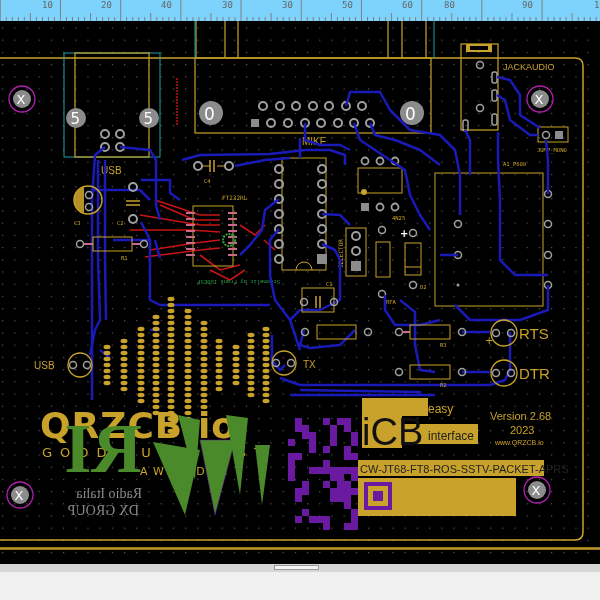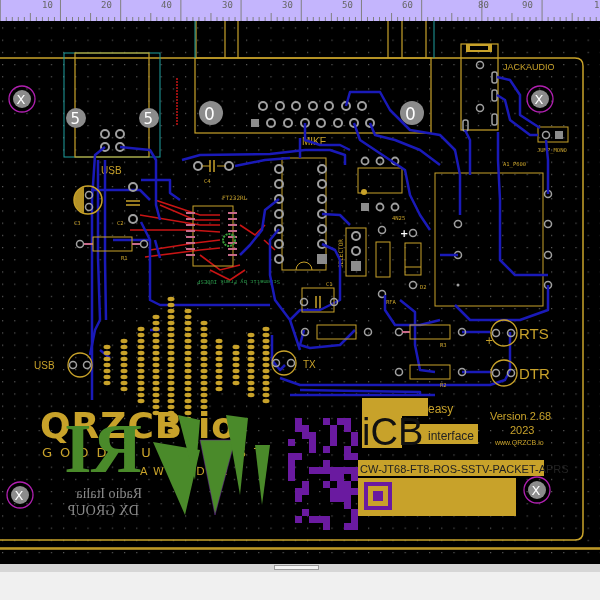--- a/index.html
+++ b/index.html
@@ -1,16 +1,16 @@
 <!DOCTYPE html>
 <html><head>
 <meta charset="utf-8">
 <style>
   html, body { margin:0; padding:0; width:600px; height:600px; overflow:hidden; background:#f0f0f0; font-family:"DejaVu Sans", sans-serif; }
-  #ruler { position:absolute; left:0; top:0; width:600px; height:21px; background:#c4b5fd; border-bottom:1px solid #c8c8c8; }
+  #ruler { position:absolute; left:0; top:0; width:600px; height:21px; background:#7dd3fc; border-bottom:1px solid #c8c8c8; }
   #ruler .tick-label { position:absolute; top:0; font-family:"DejaVu Sans Mono", monospace; font-size:9px; color:#666; }
   #canvas-wrap { position:absolute; left:0; top:21px; width:600px; height:543px; background:#000; overflow:hidden; }
   #canvas-wrap svg { position:absolute; left:0; top:0; }
   #hscroll { position:absolute; left:0; top:564px; width:600px; height:8px; background:#d6d6d6; }
   #hscroll .thumb { position:absolute; left:274px; top:1px; width:45px; height:5px; background:#f4f4f4; border:1px solid #9a9a9a; box-sizing:border-box; }
   #statusbar { position:absolute; left:0; top:572px; width:600px; height:28px; background:#f0f0f0; }
   .silk { fill:#c8a22a; font-family:"Liberation Sans", sans-serif; }
   .silk-mono { fill:#c8a22a; font-family:"DejaVu Sans Mono", monospace; }
 </style>
 </head>
@@ -121,21 +121,21 @@
         <line x1="596.2479999999999" x2="596.2479999999999" y1="17" y2="21"></line>
       </g>
   </svg>
   <span class="tick-label" style="left:42px">10</span>
   <span class="tick-label" style="left:101px">20</span>
   <span class="tick-label" style="left:161px">40</span>
   <span class="tick-label" style="left:222px">30</span>
   <span class="tick-label" style="left:282px">30</span>
   <span class="tick-label" style="left:342px">50</span>
   <span class="tick-label" style="left:402px">60</span>
-  <span class="tick-label" style="left:478px">80</span>
+  <span class="tick-label" style="left:444px">80</span>
   <span class="tick-label" style="left:522px">90</span>
   <span class="tick-label" style="left:594px">100</span>
 </div>
 
 <div id="canvas-wrap">
   <svg width="600" height="543" viewBox="0 21 600 543">
     <defs>
       <pattern id="grid" x="2" y="3" width="12.2" height="12.2" patternUnits="userSpaceOnUse">
         <rect x="0" y="0" width="1.2" height="1.2" fill="#5a5a5a"></rect>
       </pattern>

